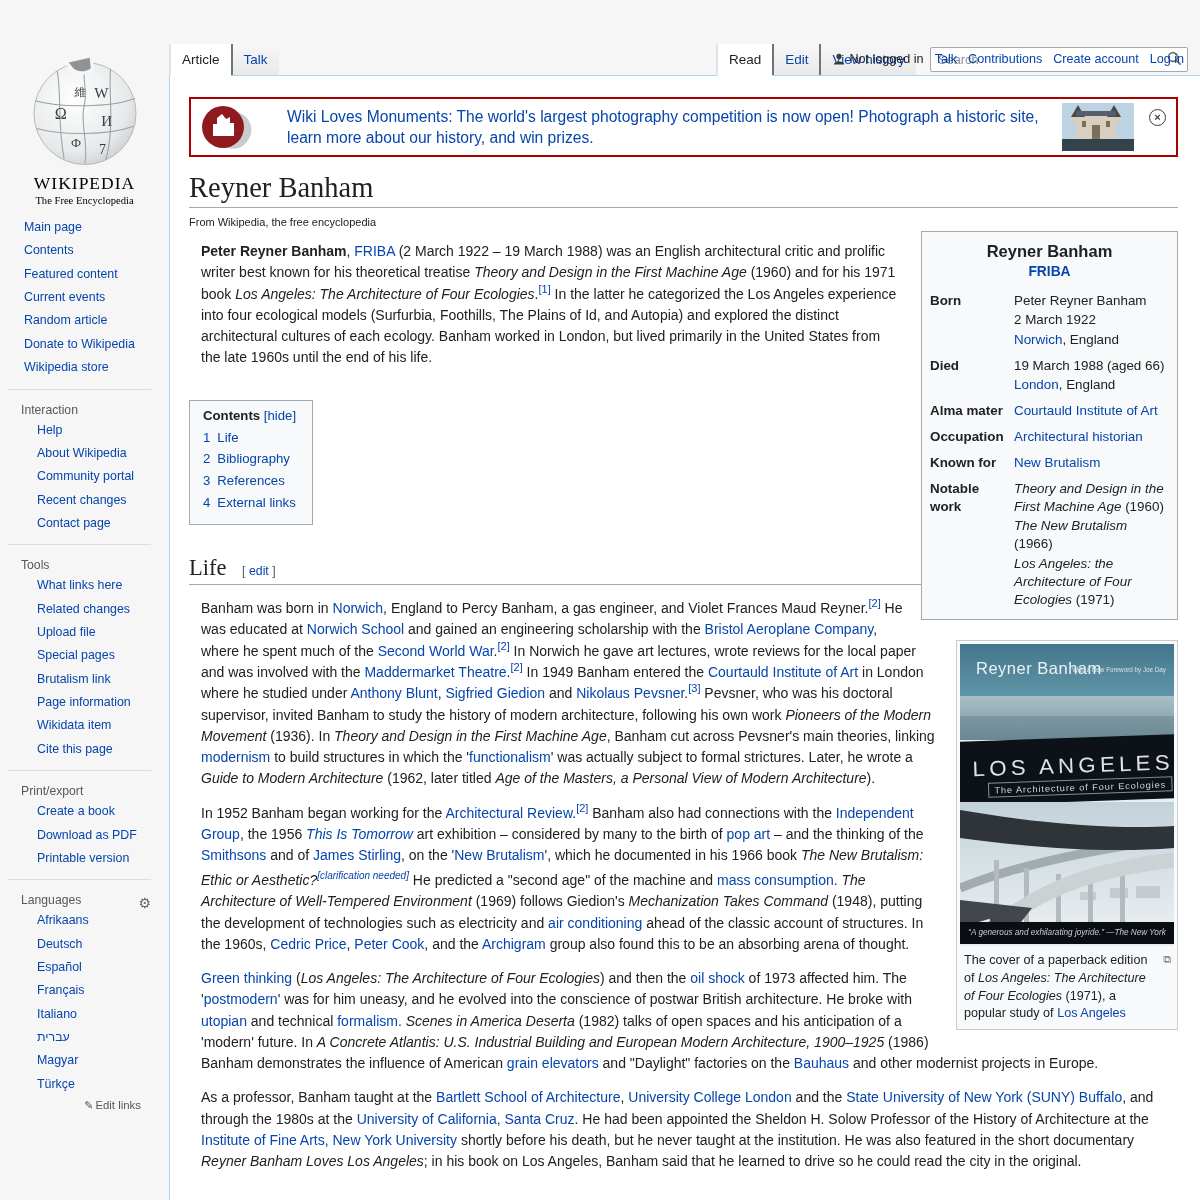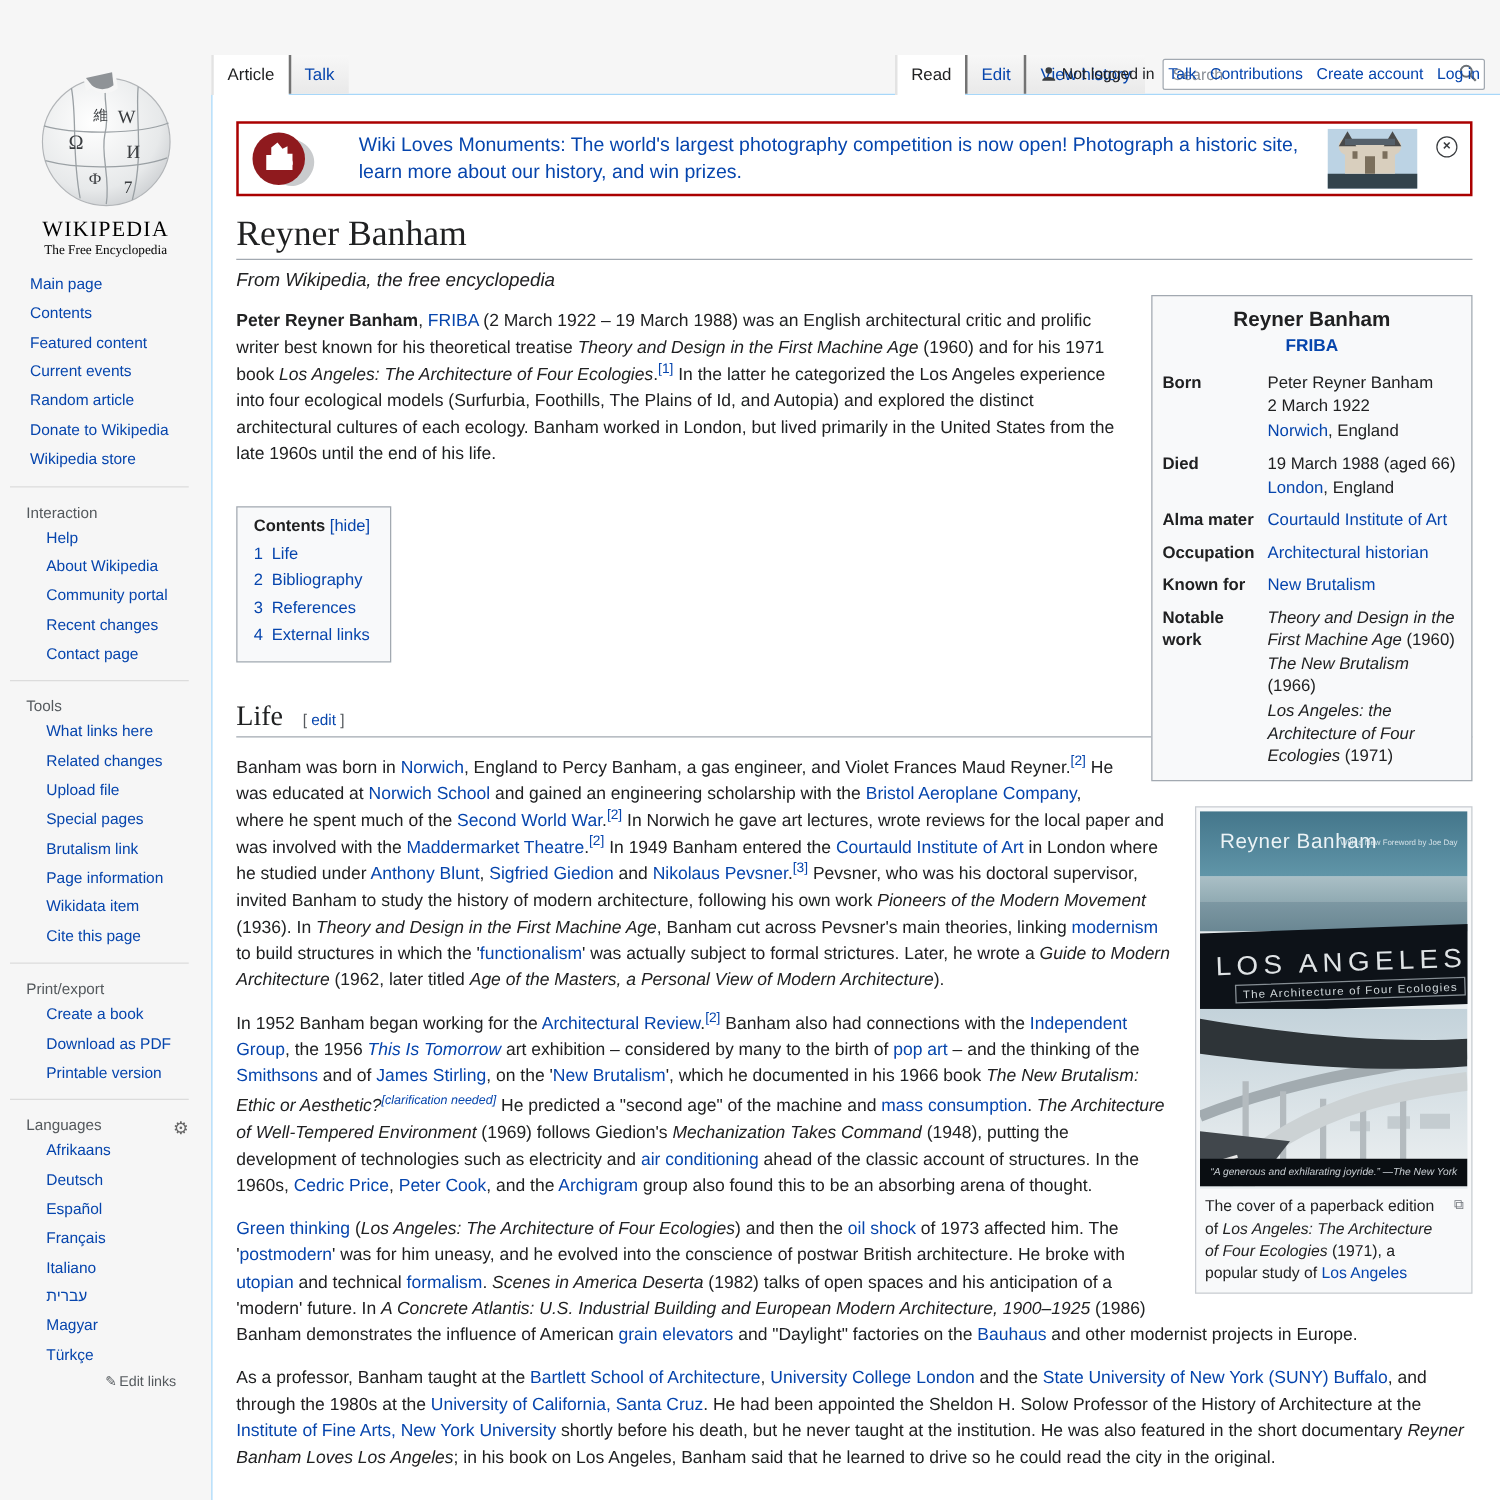--- a/index.html
+++ b/index.html
@@ -49,22 +49,22 @@
 
   
   #banner { margin-top:21px; border:2px solid #aa0000; background:#fff; display:flex; align-items:center; padding:3px 42px 3px 8px; position:relative; min-height:53px; }
   #wlm-logo { flex:none; margin-right:10px; }
   #banner-text { flex:1; text-align:left; color:#0645ad; font-size:15.6px; line-height:1.35; max-width:820px; margin:0 auto; }
   #banner-img { flex:none; margin-left:10px; border:0; }
   #banner-close { position:absolute; right:10px; top:10px; width:17px; height:17px; border:1.5px solid #3a3d40; border-radius:50%; color:#3a3d40; font-size:11px; line-height:14px; text-align:center; font-weight:bold; cursor:pointer; background:#fff; }
 
   
   h1#title { font-family:"Liberation Serif","DejaVu Serif",serif; font-weight:normal; font-size:28.5px; margin:15px 0 0; padding-bottom:3px; border-bottom:1px solid #a2a9b1; }
-  #siteSub { font-size:15px; margin-top:8px;font-style:italic; }
-  p.body-p { margin:13px 0; line-height:1.52; }
+  #siteSub { font-size:11px; margin-top:8px; }
+  p.body-p { margin:13px 12px; line-height:1.52; }
   sup.ref { font-size:11px; line-height:0; }
   sup.ref a { font-size:11px; }
   sup.clar a { font-size:10px; font-style:italic; }
 
   h2.sect { font-family:"Liberation Serif","DejaVu Serif",serif; font-weight:normal; font-size:22.5px; margin:26px 0 10px; padding-bottom:3px; border-bottom:1px solid #a2a9b1; }
   .editsection { font-family:"Liberation Sans","DejaVu Sans",sans-serif; font-size:12.3px; color:#54595d; margin-left:10px; }
 
   
   #infobox { float:right; width:257px; border:1px solid #a2a9b1; background:#f8f9fa; padding:4px 8px 6px; margin:3px 0 12px 18px; font-size:13.4px; line-height:1.35; }
   .ib-title { text-align:center; font-weight:bold; font-size:16.5px; padding:4px 0 0; }

